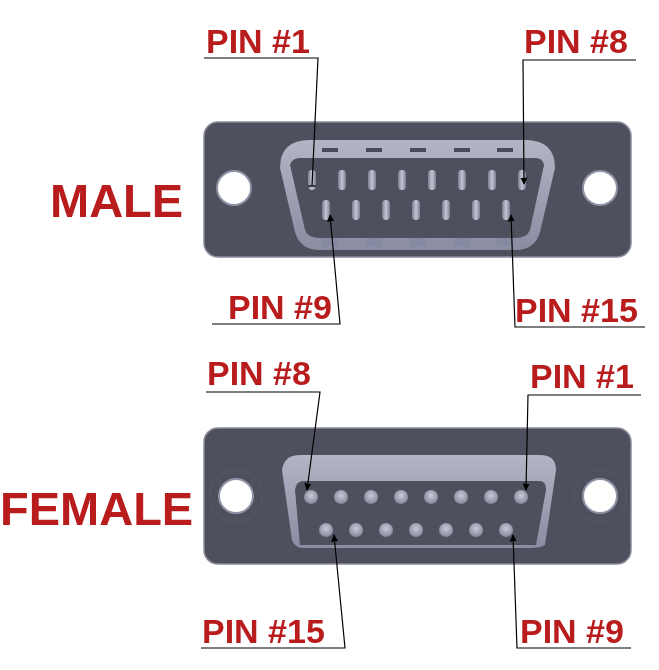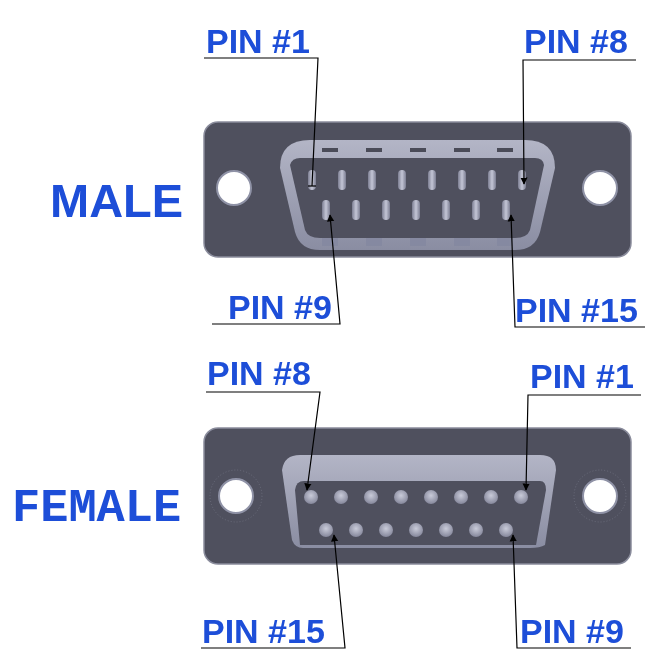--- a/index.html
+++ b/index.html
@@ -1,18 +1,18 @@
 <!DOCTYPE html>
 <html><head>
   <meta charset="utf-8">
   <style>
     html, body { margin: 0; padding: 0; background: #ffffff; }
     body { width: 659px; height: 670px; position: relative; overflow: hidden; font-family: "Liberation Sans", sans-serif; }
     .canvas { position: absolute; left: 0; top: 0; width: 659px; height: 670px; }
-    .lbl { position: absolute; font-family: "Liberation Sans", sans-serif; font-weight: bold; color: #1d4ed8; white-space: nowrap; line-height: 1; }
+    .lbl { position: absolute; font-family: "Liberation Sans", sans-serif; font-weight: bold; color: #b91c1c; white-space: nowrap; line-height: 1; }
     .pin-lbl { font-size: 34px; letter-spacing: 0px; }
     .gender-lbl { font-size: 47px; }
   </style>
 </head>
 <body>
 
 <svg class="canvas" width="659" height="670" viewBox="0 0 659 670" xmlns="http://www.w3.org/2000/svg">
   <defs>
     <linearGradient id="shroudGrad" x1="0" y1="0" x2="0" y2="1">
       <stop offset="0" stop-color="#b3b5c6"></stop>
@@ -128,15 +128,15 @@
 </svg>
 
 <div class="lbl pin-lbl" style="left:206px; top:24px;">PIN #1</div>
 <div class="lbl pin-lbl" style="left:524px; top:24px;">PIN #8</div>
 <div class="lbl gender-lbl" style="left:50px; top:177px;">MALE</div>
 <div class="lbl pin-lbl" style="left:228px; top:290px;">PIN #9</div>
 <div class="lbl pin-lbl" style="left:515px; top:293px;">PIN #15</div>
 
 <div class="lbl pin-lbl" style="left:207px; top:356px;">PIN #8</div>
 <div class="lbl pin-lbl" style="left:530px; top:359px;">PIN #1</div>
-<div class="lbl gender-lbl" style="left:12px; top:485px;font-family:Liberation Mono, monospace;">FEMALE</div>
+<div class="lbl gender-lbl" style="left:0; top:485px;">FEMALE</div>
 <div class="lbl pin-lbl" style="left:202px; top:614px;">PIN #15</div>
 <div class="lbl pin-lbl" style="left:520px; top:614px;">PIN #9</div>
 
 </body></html>

